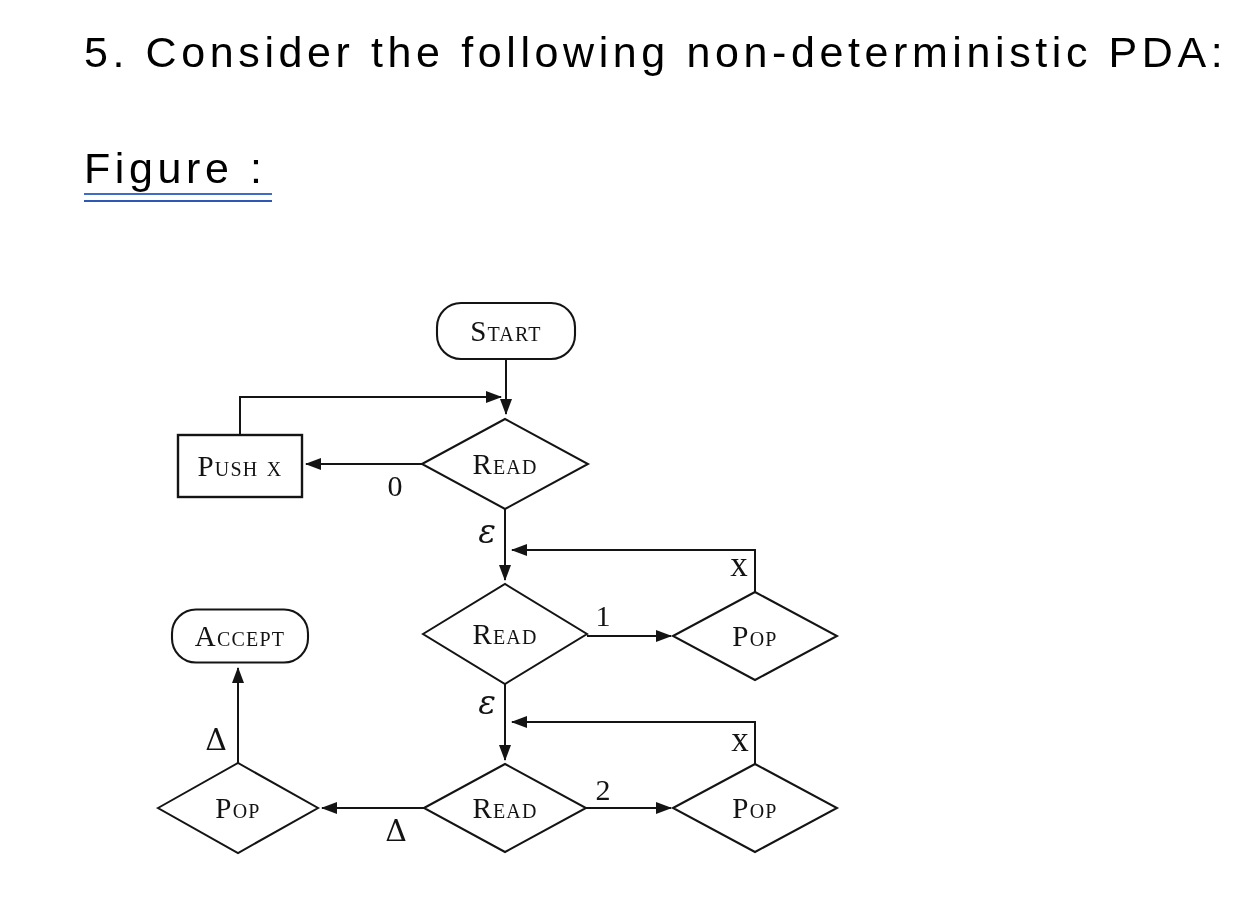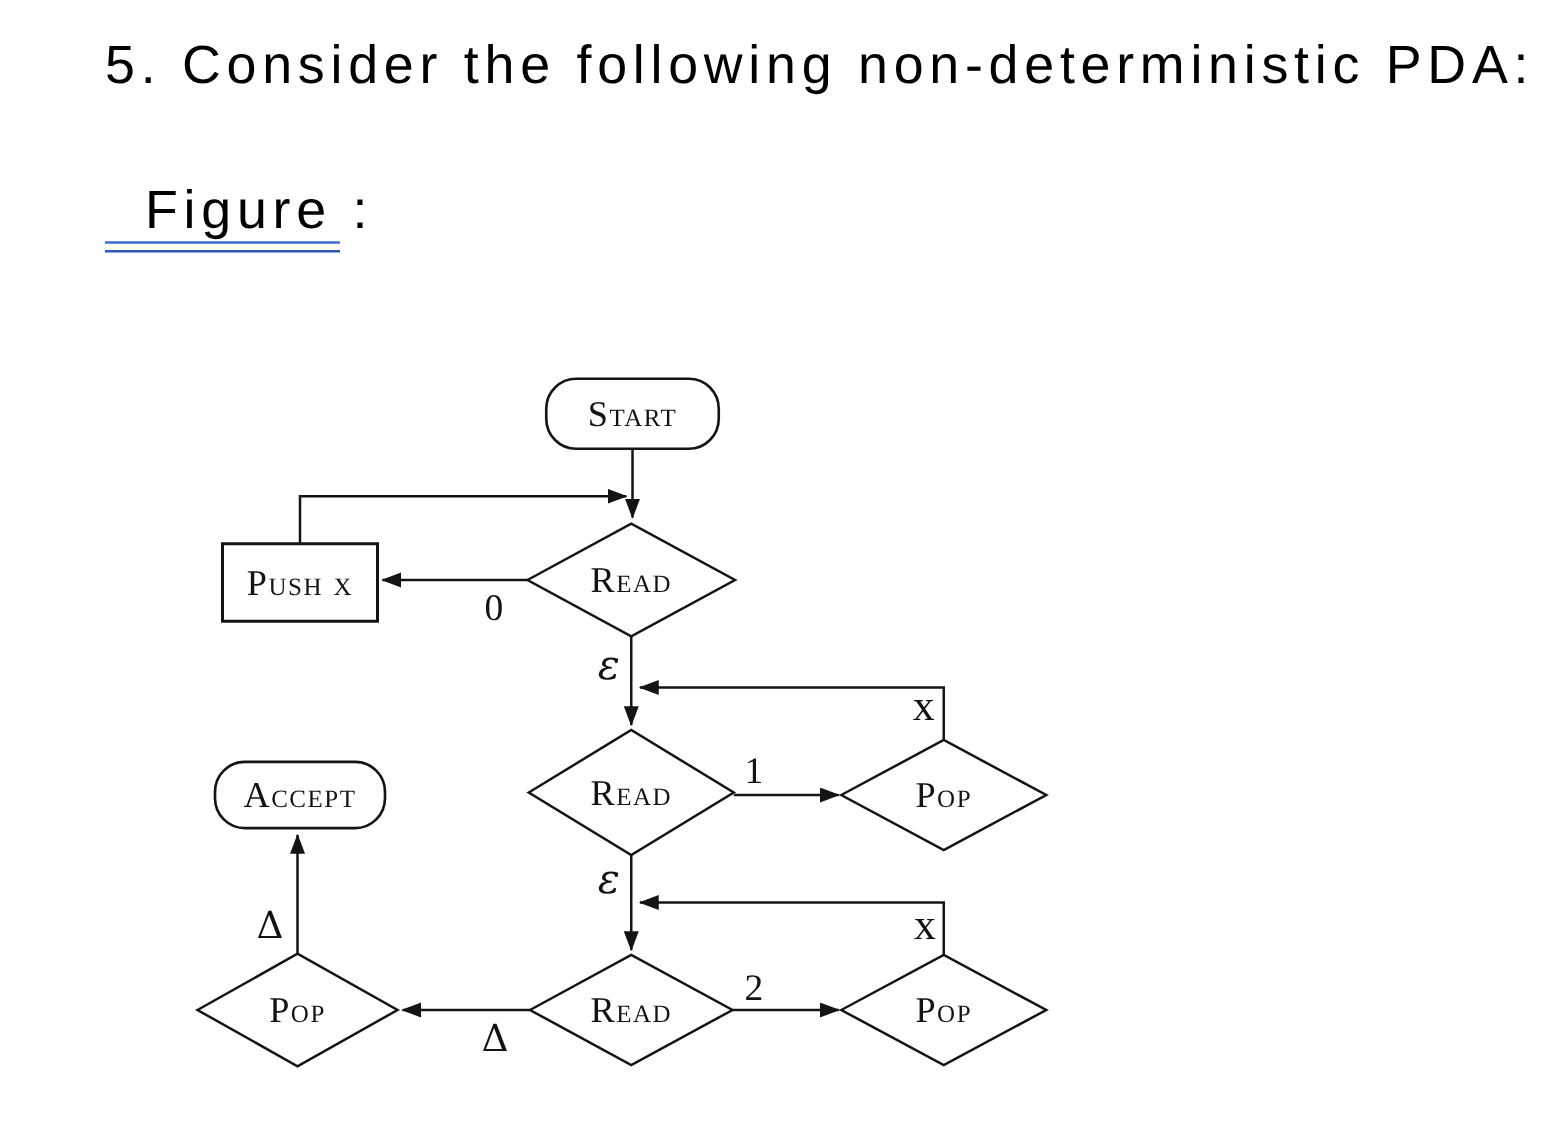--- a/index.html
+++ b/index.html
@@ -29,21 +29,20 @@
   }
   .figure-label {
     position: absolute;
     left: 84px;
     top: 146px;
     font-size: 43px;
     letter-spacing: 4.6px;
     line-height: 1.05;
     color: #000000;
     white-space: nowrap;
-    margin-left: 32px;
   }
   .figure-underline {
     position: absolute;
     left: 84px;
     width: 188px;
     height: 2px;
   }
   .figure-underline.top { top: 193px; }
   .figure-underline.bottom { top: 200px; }
   svg.diagram {

